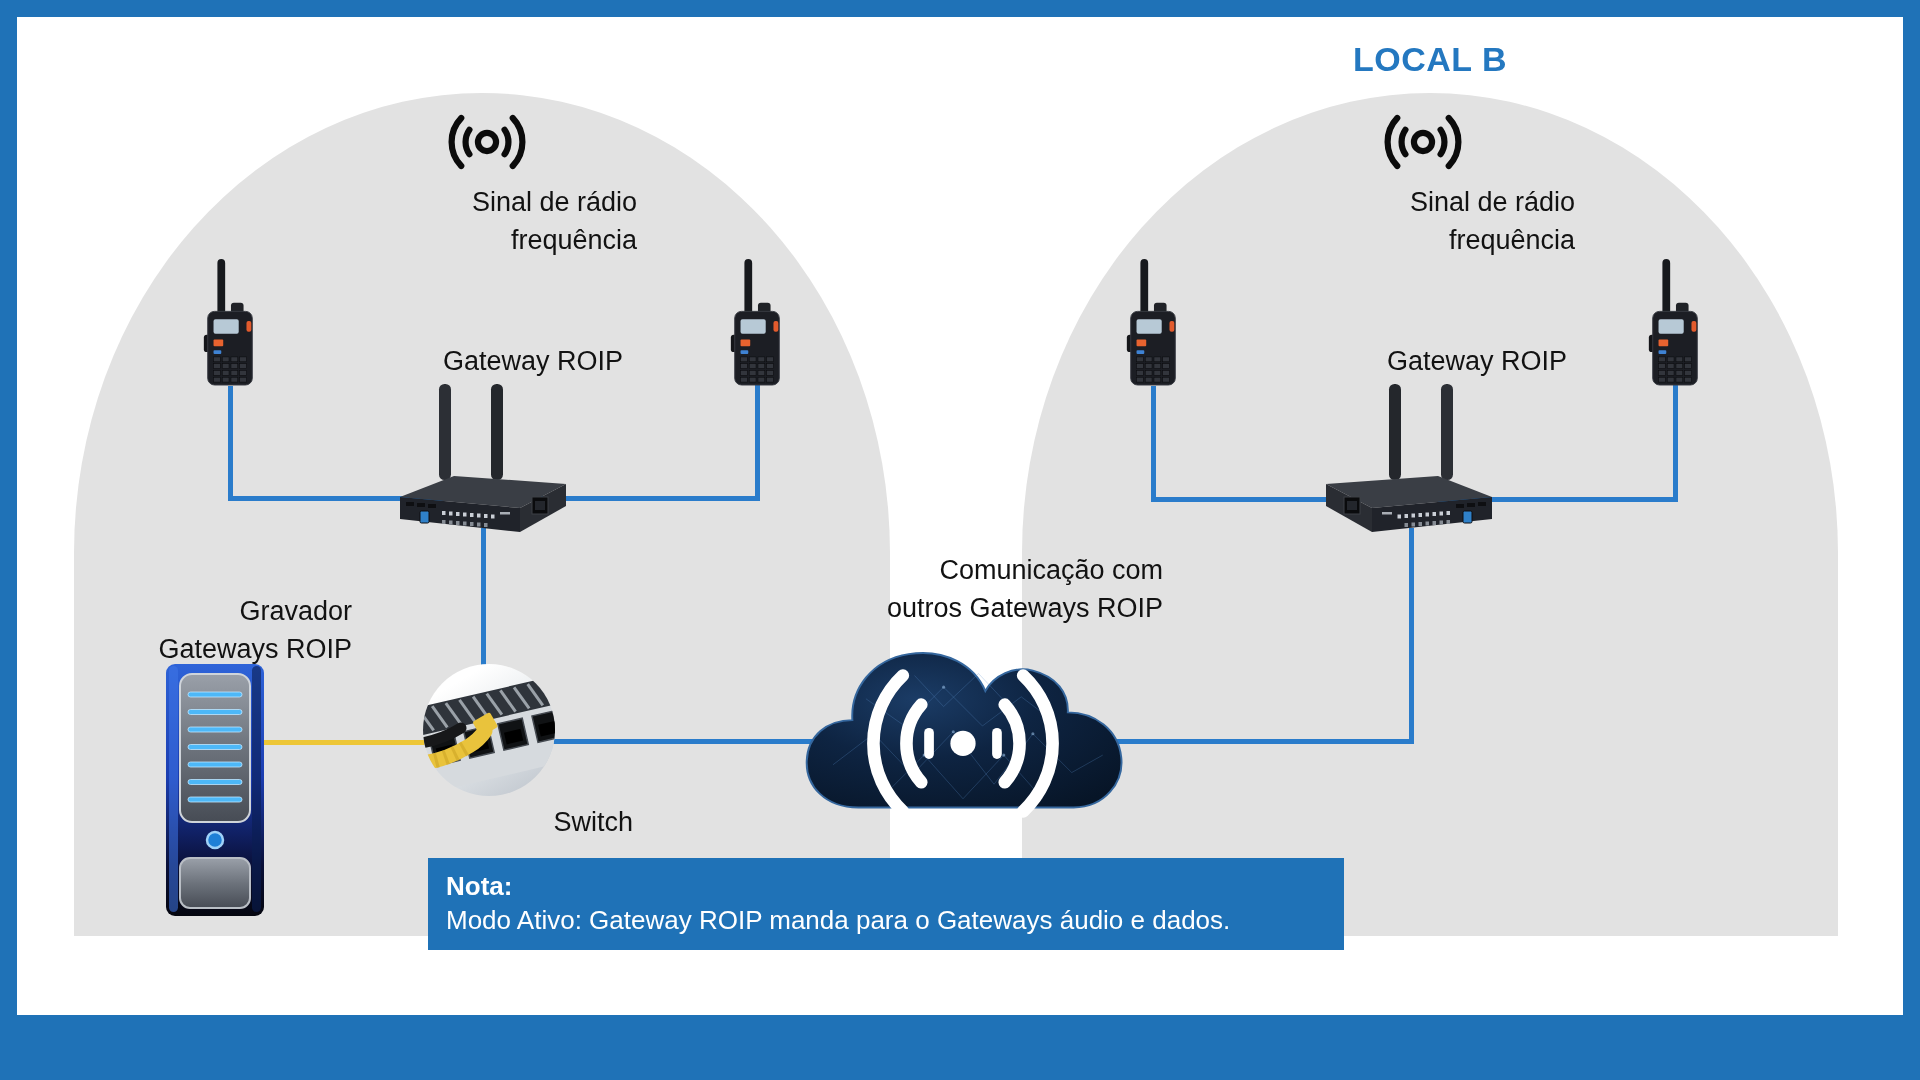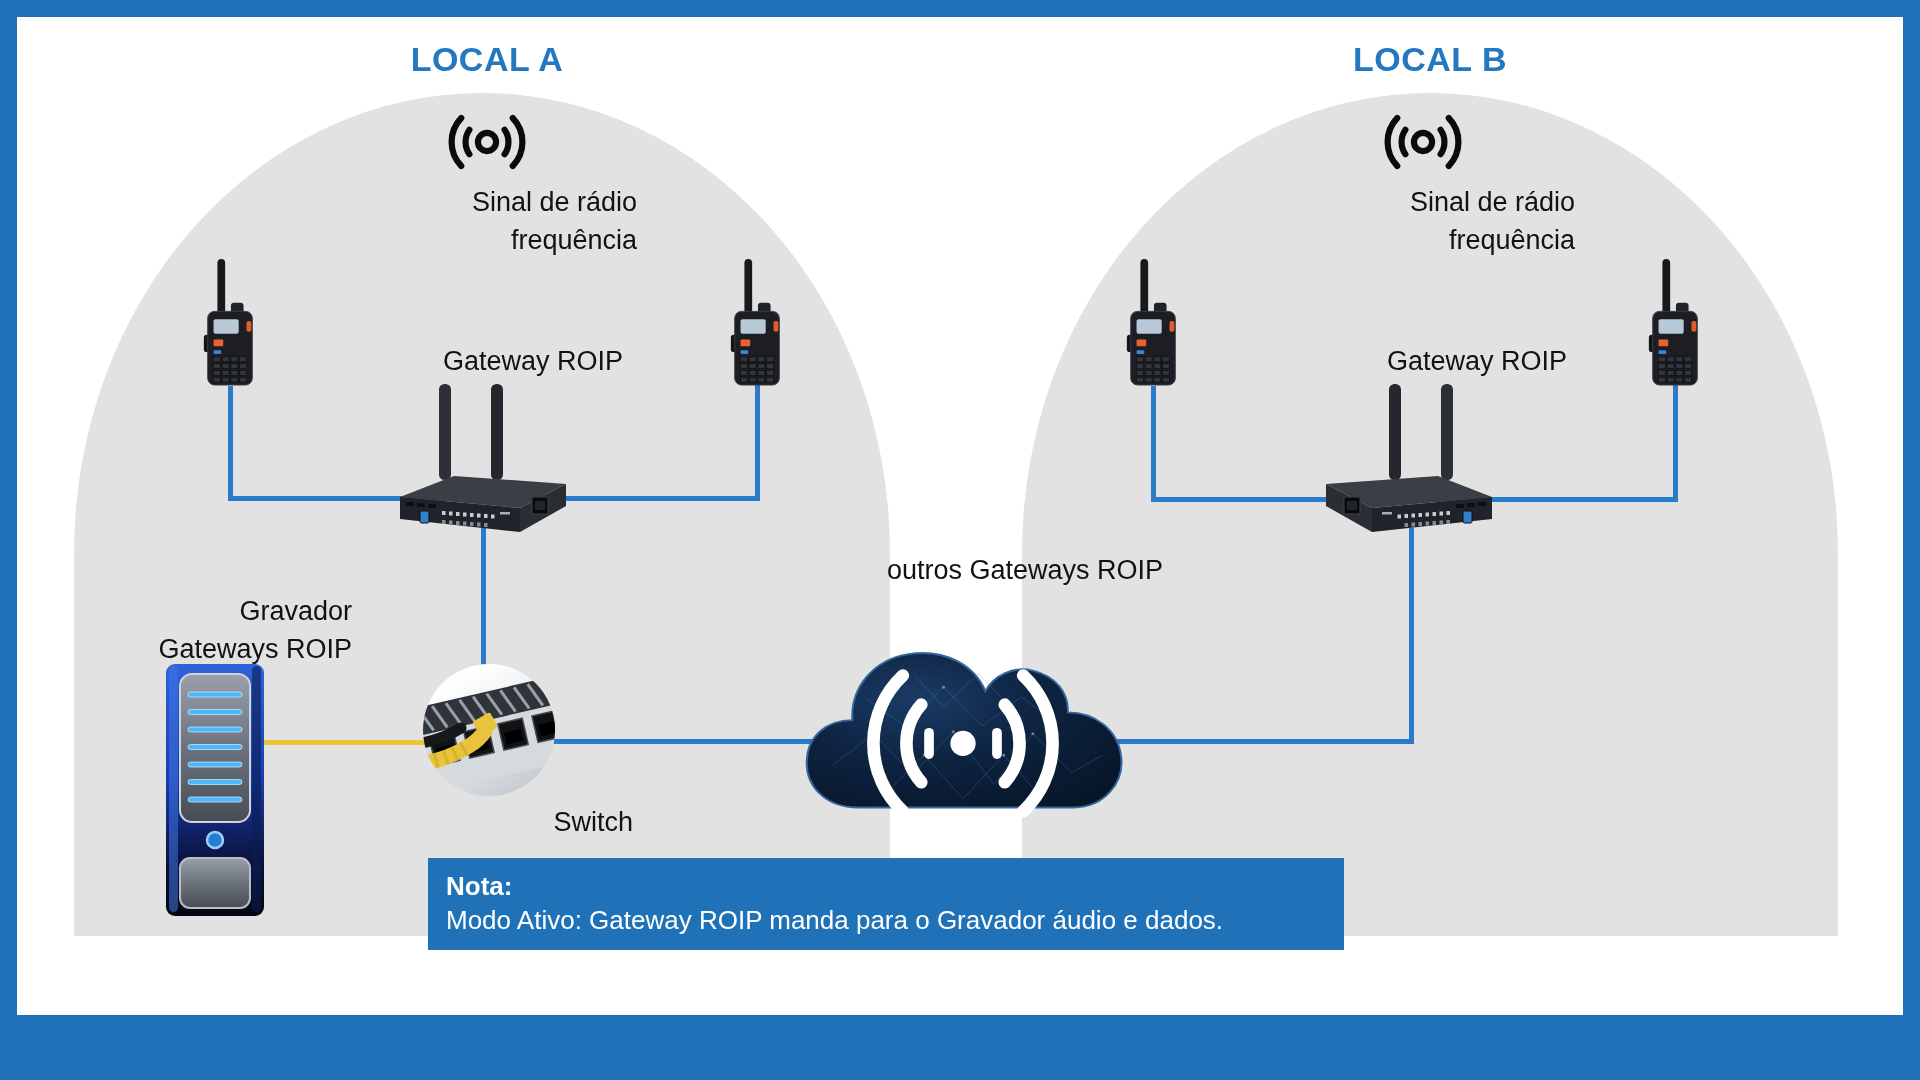--- a/index.html
+++ b/index.html
@@ -44,21 +44,20 @@
 </style>
 </head>
 <body>
 
 <div class="stage">
   <div class="canvas"></div>
 
   <div class="dome" id="dome-a"></div>
   <div class="dome" id="dome-b"></div>
 
-  <div class="title" style="left:337px;top:40px">LOCAL A</div>
   <div class="title" style="left:1280px;top:40px">LOCAL B</div>
 
   <div class="line" style="left:228px;top:386px;width:5px;height:112px"></div>
   <div class="line" style="left:755px;top:384px;width:5px;height:114px"></div>
   <div class="line" style="left:228px;top:496px;width:532px;height:5px"></div>
   <div class="line" style="left:481px;top:528px;width:5px;height:142px"></div>
   <div class="line yellow" style="left:260px;top:740px;width:168px;height:5px"></div>
 
   <div class="line" style="left:548px;top:739px;width:866px;height:5px"></div>
 
@@ -364,20 +363,21 @@
       </g>
       <path d="M-8,80 C8,78 22,74 38,64" stroke="#17181a" stroke-width="11" fill="none" stroke-linecap="round"></path>
       <path d="M-8,100 C14,98 30,92 46,82 C54,77 58,73 62,67" stroke="#e9c33c" stroke-width="15" fill="none" stroke-linecap="round"></path>
       <path d="M-8,100 C14,98 30,92 46,82" stroke="#c79f1f" stroke-width="15" fill="none" stroke-dasharray="3 7" opacity="0.5"></path>
       <rect x="52" y="52" width="20" height="17" rx="2" fill="#e9c33c" transform="rotate(-30 62 60)"></rect>
     </svg>
   </div>
   <div class="label" style="left:333px;top:803px;width:300px">Switch</div>
 
   <div class="label" style="left:763px;top:551px;width:400px">
+    <span>Comunicação com</span>
     <span>outros Gateways ROIP</span>
   </div>
   <div class="device" style="left:798px;top:616px">
     <svg width="330" height="218" viewBox="0 0 340 222">
       <defs>
         <radialGradient id="cg" cx="35%" cy="30%" r="85%">
           <stop offset="0%" stop-color="#1b3c66"></stop>
             <stop offset="45%" stop-color="#0e2442"></stop>
             <stop offset="100%" stop-color="#071527"></stop>
         </radialGradient>
@@ -404,15 +404,15 @@
         <path d="M127,90 A60,60 0 0 0 127,170" stroke="#ffffff" stroke-width="13" fill="none" stroke-linecap="round"></path>
         <path d="M213,90 A60,60 0 0 1 213,170" stroke="#ffffff" stroke-width="13" fill="none" stroke-linecap="round"></path>
         <path d="M108,60 A96,96 0 0 0 108,200" stroke="#ffffff" stroke-width="13" fill="none" stroke-linecap="round"></path>
         <path d="M232,60 A96,96 0 0 1 232,200" stroke="#ffffff" stroke-width="13" fill="none" stroke-linecap="round"></path>
       </g>
     </svg>
   </div>
 
   <div class="note">
     <span class="nt">Nota:</span>
-    <span>Modo Ativo: Gateway ROIP manda para o Gravador áudio e dados.</span>
+    <span>Modo Ativo: Gateway ROIP manda para o Gateways áudio e dados.</span>
   </div>
 </div>
 
 </body></html>

